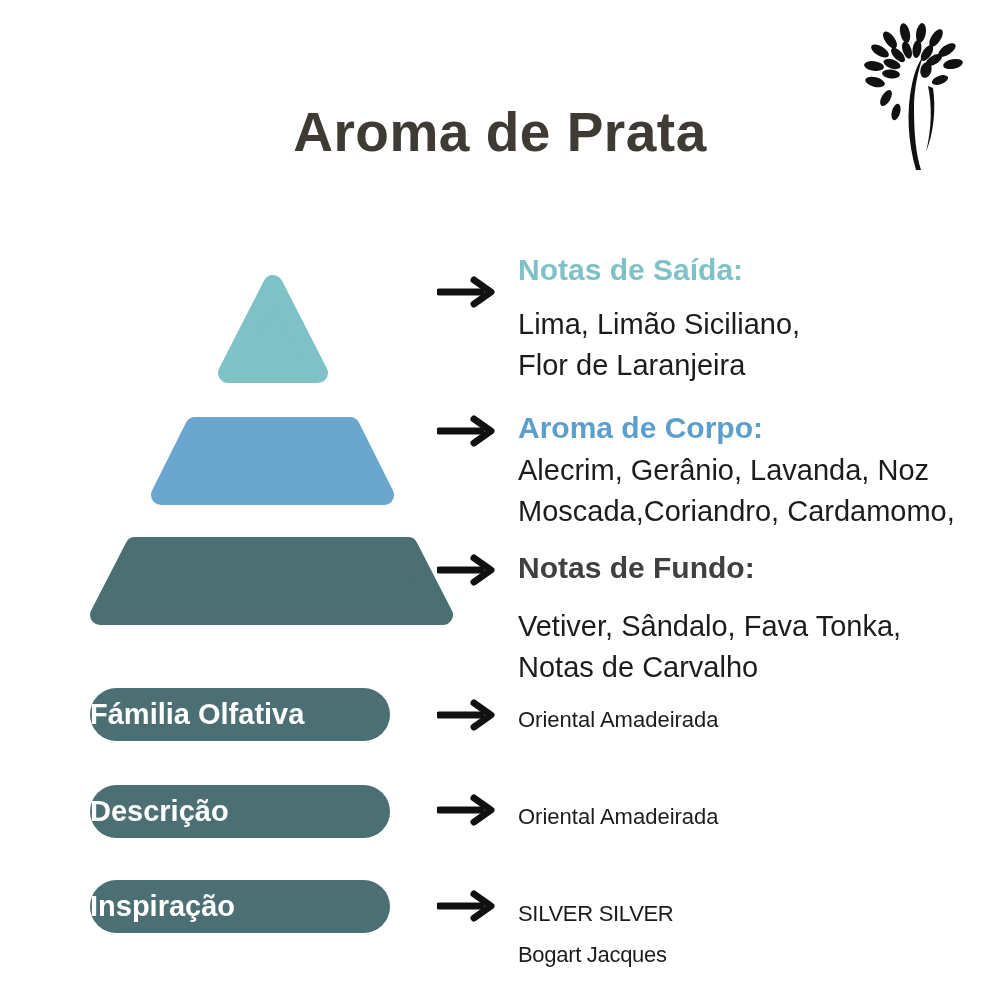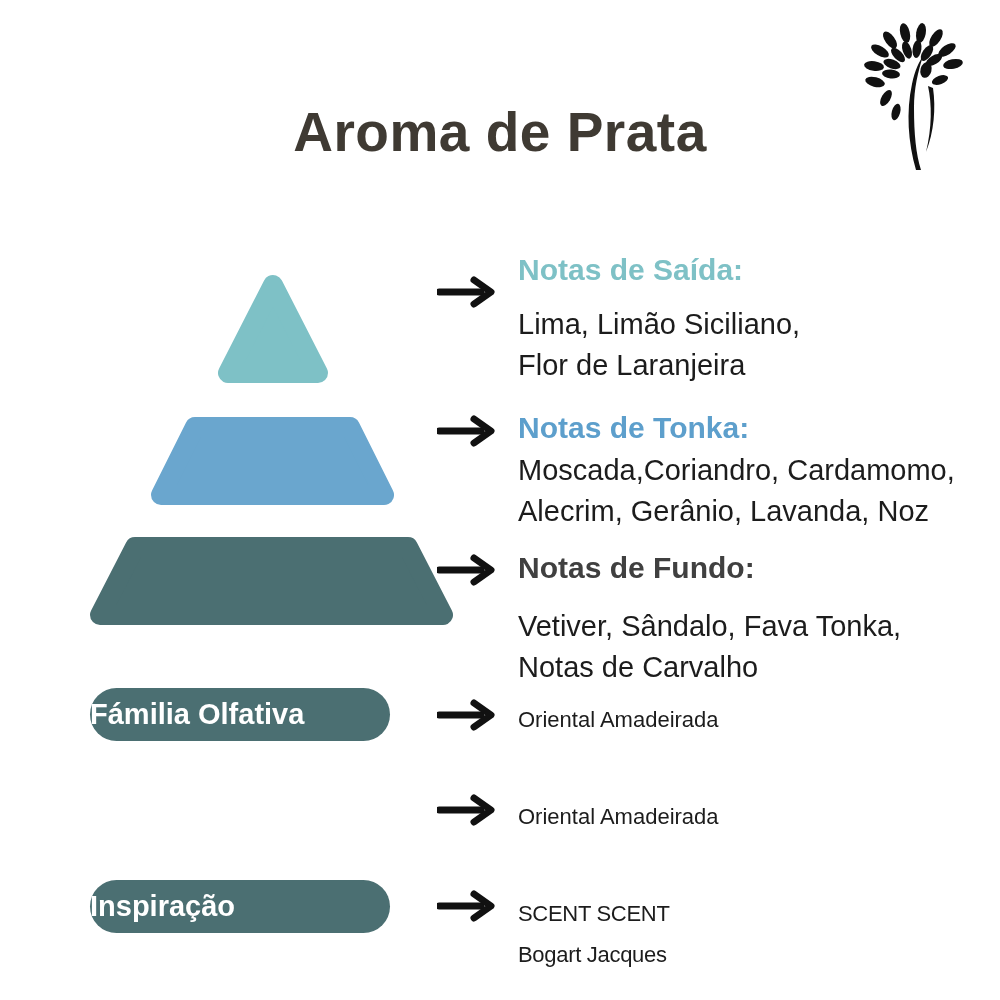--- a/index.html
+++ b/index.html
@@ -105,47 +105,50 @@
 
   <div class="note n1">
     <h2 class="h-top">Notas de Saída:</h2>
     <div class="body">
       <span>Lima, Limão Siciliano,</span>
       <span>Flor de Laranjeira</span>
     </div>
   </div>
 
   <div class="note n2">
-    <h2 class="h-mid">Notas de Tonka:</h2>
+    <h2 class="h-mid">Aroma de Corpo:</h2>
     <div class="body">
+      <span>Alecrim, Gerânio, Lavanda, Noz</span>
       <span>Moscada,Coriandro, Cardamomo,</span>
-      <span>Alecrim, Gerânio, Lavanda, Noz</span>
     </div>
   </div>
 
   <div class="note n3">
     <h2 class="h-bot">Notas de Fundo:</h2>
     <div class="body">
       <span>Vetiver, Sândalo, Fava Tonka,</span>
       <span>Notas de Carvalho</span>
     </div>
   </div>
 
   <div class="pill p1">
     <span>Fámilia Olfativa</span>
   </div>
   <div class="value v1">
     <span>Oriental Amadeirada</span>
   </div>
 
+  <div class="pill p2">
+    <span>Descrição</span>
+  </div>
   <div class="value v2">
     <span>Oriental Amadeirada</span>
   </div>
 
   <div class="pill p3">
     <span>Inspiração</span>
   </div>
   <div class="value v3">
-    <span>SCENT SCENT</span>
+    <span>SILVER SILVER</span>
     <span>Bogart Jacques</span>
   </div>
 
 </div>
 
 </body></html>

